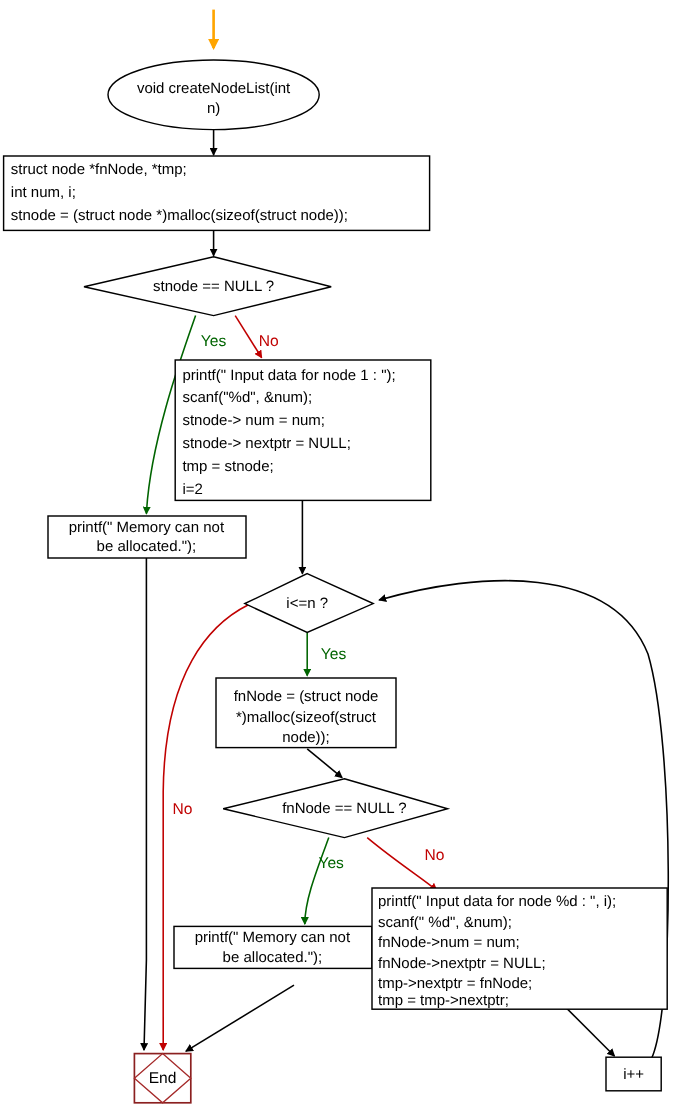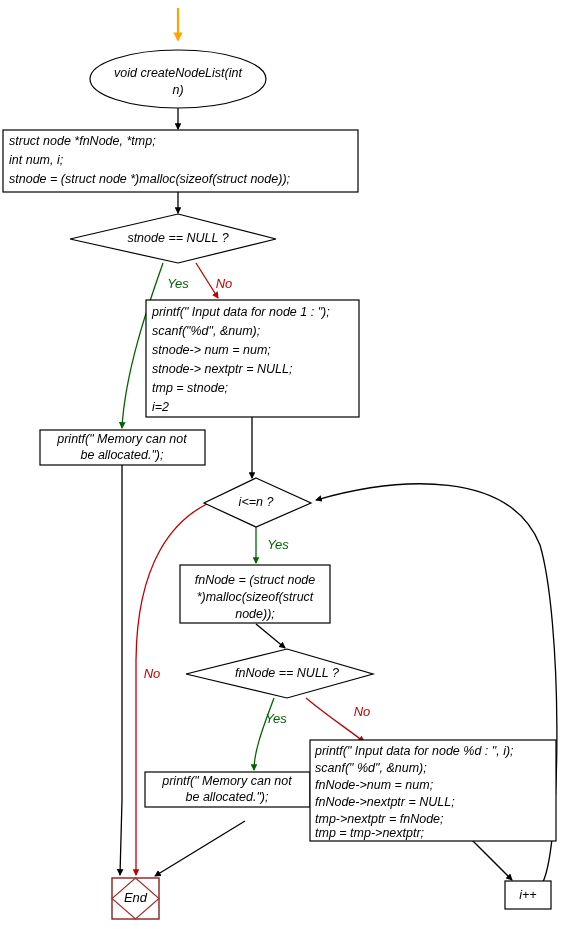--- a/index.html
+++ b/index.html
@@ -11,21 +11,20 @@
     width: 570px;
     height: 929px;
     font-family: "Liberation Sans", sans-serif;
     overflow: hidden;
   }
   #flowchart-root {
     position: relative;
     width: 570px;
     height: 876px;
     background: #ffffff;
-    font-style: italic;
   }
   svg#chart-svg {
     position: absolute;
     left: 0;
     top: 0;
     width: 570px;
     height: 929px;
   }
   .shape-stroke {
     fill: #ffffff;

